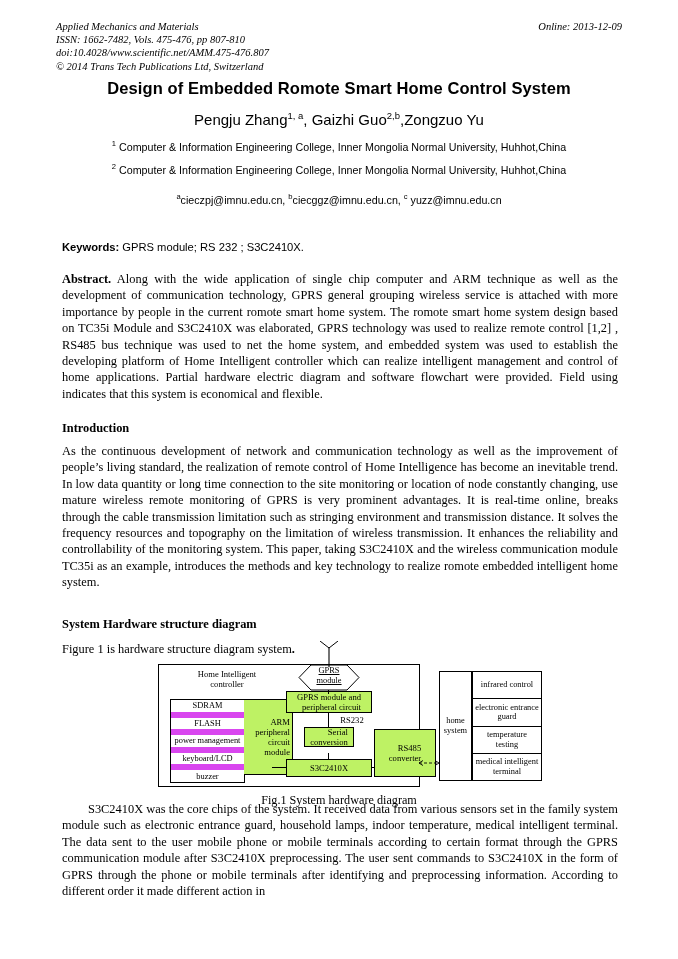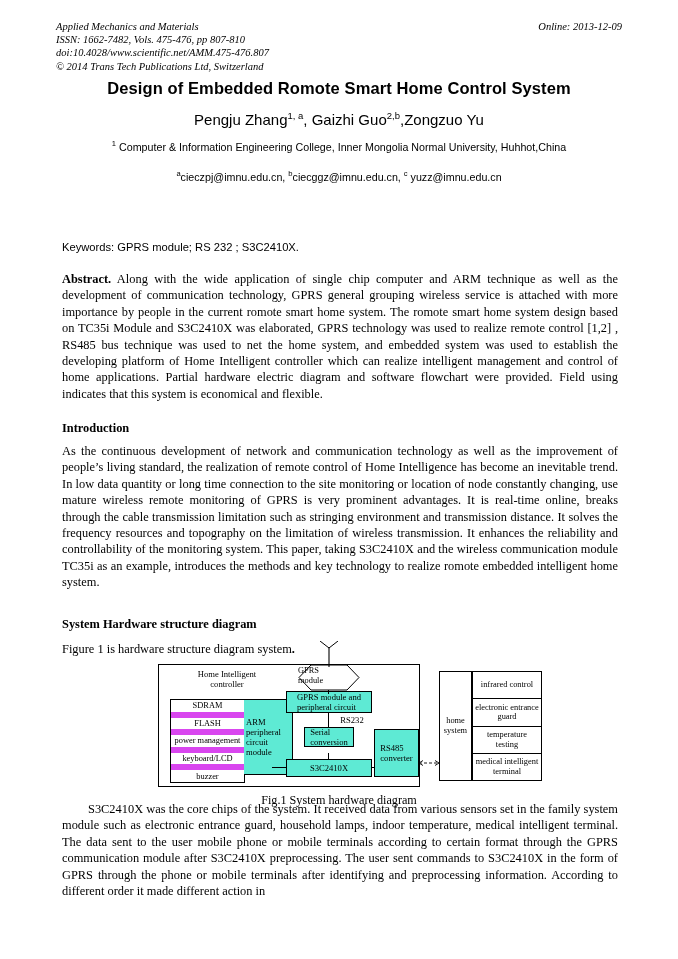--- a/index.html
+++ b/index.html
@@ -80,21 +80,21 @@
 
   
   .keywords {
     position: absolute;
     left: 62px;
     top: 241px;
     width: 556px;
     font-family: "Liberation Sans", sans-serif;
     font-size: 11.2px;
   }
-  .keywords b { font-weight: normal; }
+  .keywords b { font-weight: bold; }
 
   
   .body-block {
     position: absolute;
     left: 62px;
     width: 556px;
     font-family: "Liberation Serif", serif;
     font-size: 12.4px;
     line-height: 16.4px;
     text-align: justify;
@@ -142,25 +142,25 @@
     text-align: center;
     color: #000;
   }
   .fig-box {
     position: absolute;
     border: 1px solid #000;
     box-sizing: border-box;
     font-family: "Liberation Serif", serif;
     font-size: 8.6px;
     line-height: 10px;
-    text-align: left;
+    text-align: right;
     display: flex;
     align-items: center;
     justify-content: center;
-    background: #5eead4;
+    background: #bef264;
     color: #000;
   }
   .hic-title {
     left: 22px;
     top: 22px;
     width: 106px;
   }
   
   .stack {
     position: absolute;
@@ -202,23 +202,25 @@
     top: 17px;
     width: 62px;
     height: 27px;
   }
   .hexagon svg { display: block; }
   .hex-text {
     position: absolute;
     left: 146px;
     top: 19px;
     width: 62px;
+    text-align: center;
     font-family: "Liberation Serif", serif;
     font-size: 8.4px;
     line-height: 10px;
+    text-decoration: underline;
   }
   .antenna { position: absolute; left: 163px; top: -6px; width: 28px; height: 26px; }
 
   .gprs-periph {
     left: 134px;
     top: 44px;
     width: 86px;
     height: 22px;
     flex-direction: column;
   }
@@ -237,21 +239,21 @@
   }
   .s3c {
     left: 134px;
     top: 112px;
     width: 86px;
     height: 18px;
   }
   .rs485 {
     left: 222px;
     top: 82px;
-    width: 45px;
+    width: 62px;
     height: 48px;
     flex-direction: column;
   }
   
   .rightwrap {
     position: absolute;
     left: 287px;
     top: 24px;
     width: 103px;
     height: 110px;
@@ -315,20 +317,21 @@
   </div>
 
   <div class="title">Design of Embedded Romote Smart Home Control System</div>
 
   <div class="authors">
     <span>Pengju Zhang</span><sup>1, a</sup><span>, </span><span>Gaizhi Guo</span><sup>2,b</sup><span>,</span><span>Zongzuo Yu</span>
   </div>
 
   <div class="affils">
     <div class="affil"><sup>1</sup> <span>Computer &amp; Information Engineering College, Inner Mongolia Normal University, Huhhot,China</span></div>
+    <div class="affil"><sup>2</sup> <span>Computer &amp; Information Engineering College, Inner Mongolia Normal University, Huhhot,China</span></div>
     <div class="emails"><sup>a</sup><span>cieczpj@imnu.edu.cn, </span><sup>b</sup><span>ciecggz@imnu.edu.cn, </span><sup>c</sup><span> yuzz@imnu.edu.cn</span></div>
   </div>
 
   <div class="keywords"><b>Keywords:</b><span> GPRS module; RS 232 ; S3C2410X.</span></div>
 
   <div class="body-block abstract"><b>Abstract.</b><span> Along with the wide application of single chip computer and ARM technique as well as the development of communication technology, GPRS general grouping wireless service is attached with more importance by people in the current romote smart home system. The romote smart home system design based on TC35i Module and S3C2410X was elaborated, GPRS technology was used to realize remote control [1,2] , RS485 bus technique was used to net the home system, and embedded system was used to establish the developing platform of Home Intelligent controller which can realize intelligent management and control of home applications. Partial hardware electric diagram and software flowchart were provided. Field using indicates that this system is economical and flexible.</span></div>
 
   <div class="heading intro">Introduction</div>
   <div class="body-block intro-body">As the continuous development of network and communication technology as well as the improvement of people’s living standard, the realization of remote control of Home Intelligence has become an inevitable trend. In low data quantity or long time connection to the site monitoring or location of node constantly changing, use mature wireless remote monitoring of GPRS is very prominent advantages. It is real-time online, breaks through the cable transmission limitation such as stringing environment and transmission distance. It solves the frequency resources and topography on the limitation of wireless transmission. It enhances the reliability and controllability of the monitoring system. This paper, taking S3C2410X and the wireless communication module TC35i as an example, introduces the methods and key technology to realize romote embedded intelligent home system.</div>
 

